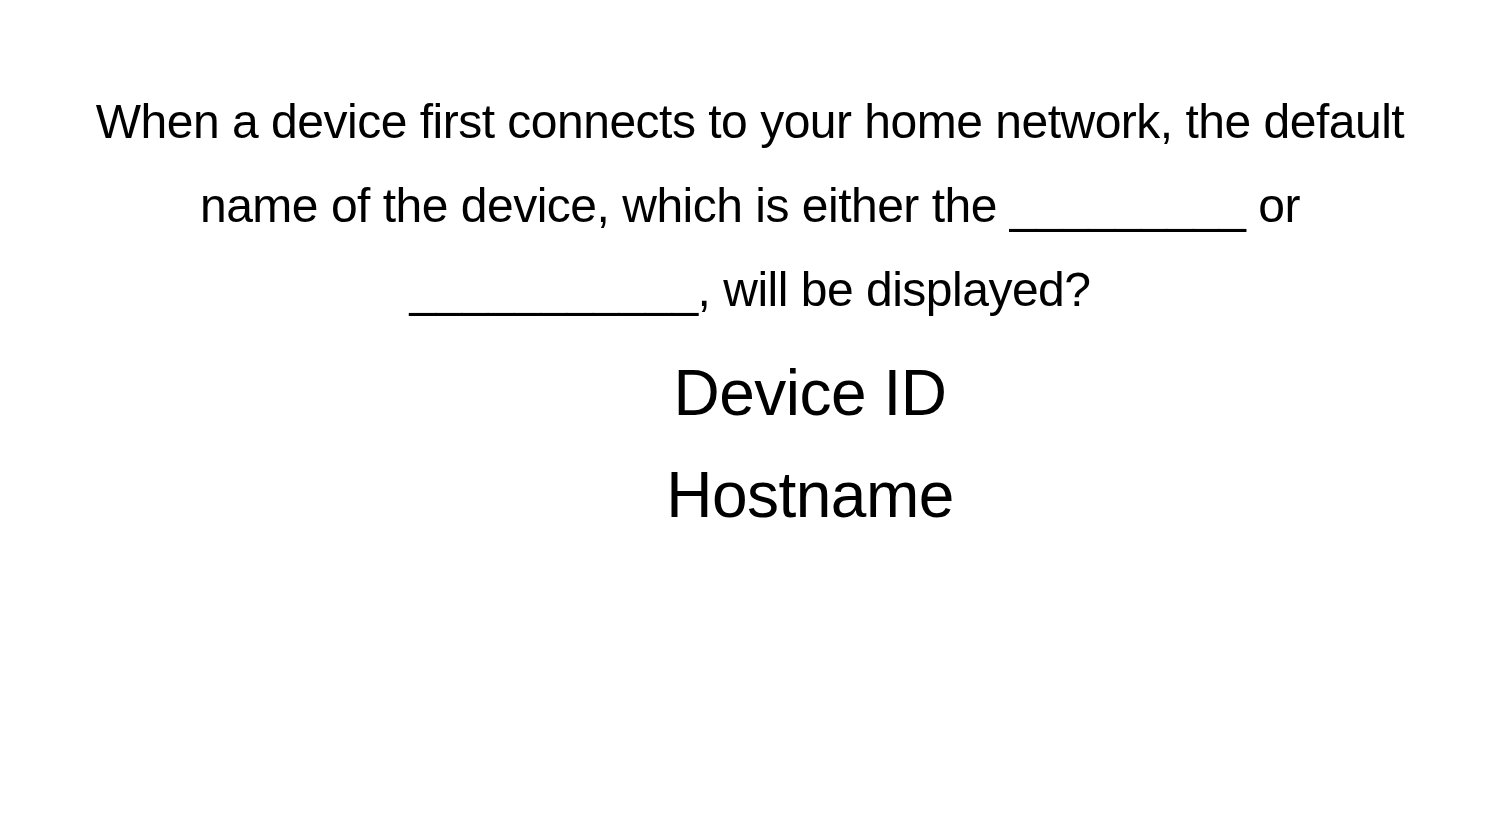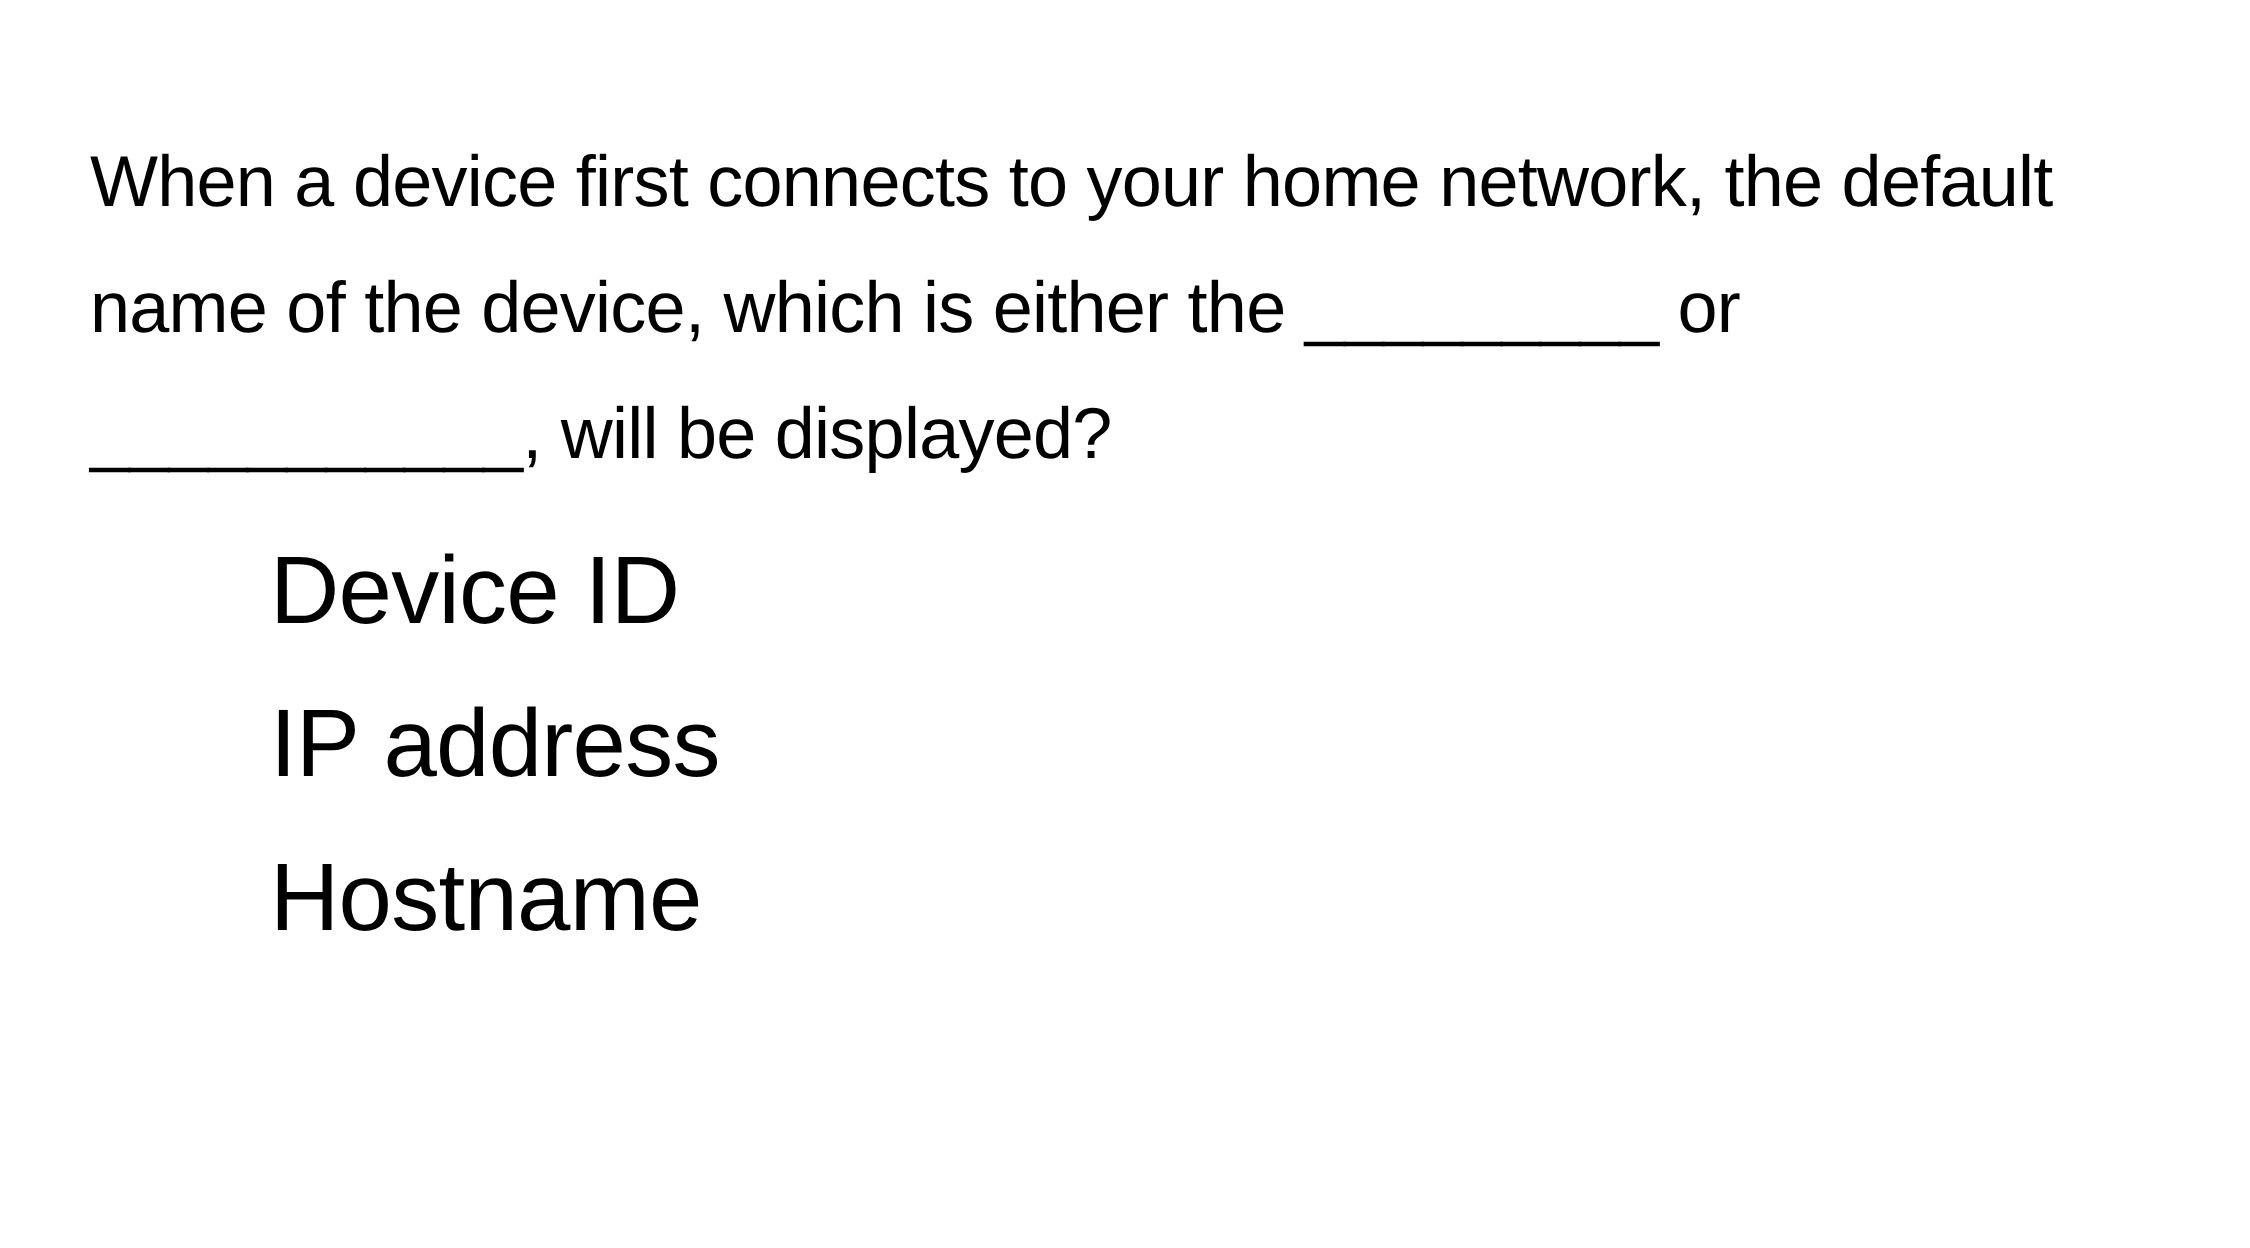--- a/index.html
+++ b/index.html
@@ -1,18 +1,19 @@
 <!DOCTYPE html>
 <html><head>
   <meta charset="utf-8">
   <style>
     * {
       margin: 0;
       padding: 0;
       box-sizing: border-box;
+      text-align: center;
     }
     body {
       width: 1500px;
       height: 832px;
       background: #ffffff;
       font-family: -apple-system, BlinkMacSystemFont, "Segoe UI", Helvetica, Arial, sans-serif;
       color: #000000;
       padding: 80px 60px;
     }
     .question-text {
@@ -33,15 +34,14 @@
       letter-spacing: -0.5px;
     }
   </style>
 </head>
 <body>
 
 <div class="question-text">When a device first connects to your home network, the default name of the device, which is either the _________ or ___________, will be displayed?</div>
 
 <ul class="options-list">
   <li>Device ID</li>
-  <li>IP address</li>
   <li>Hostname</li>
 </ul>
 
 </body></html>

